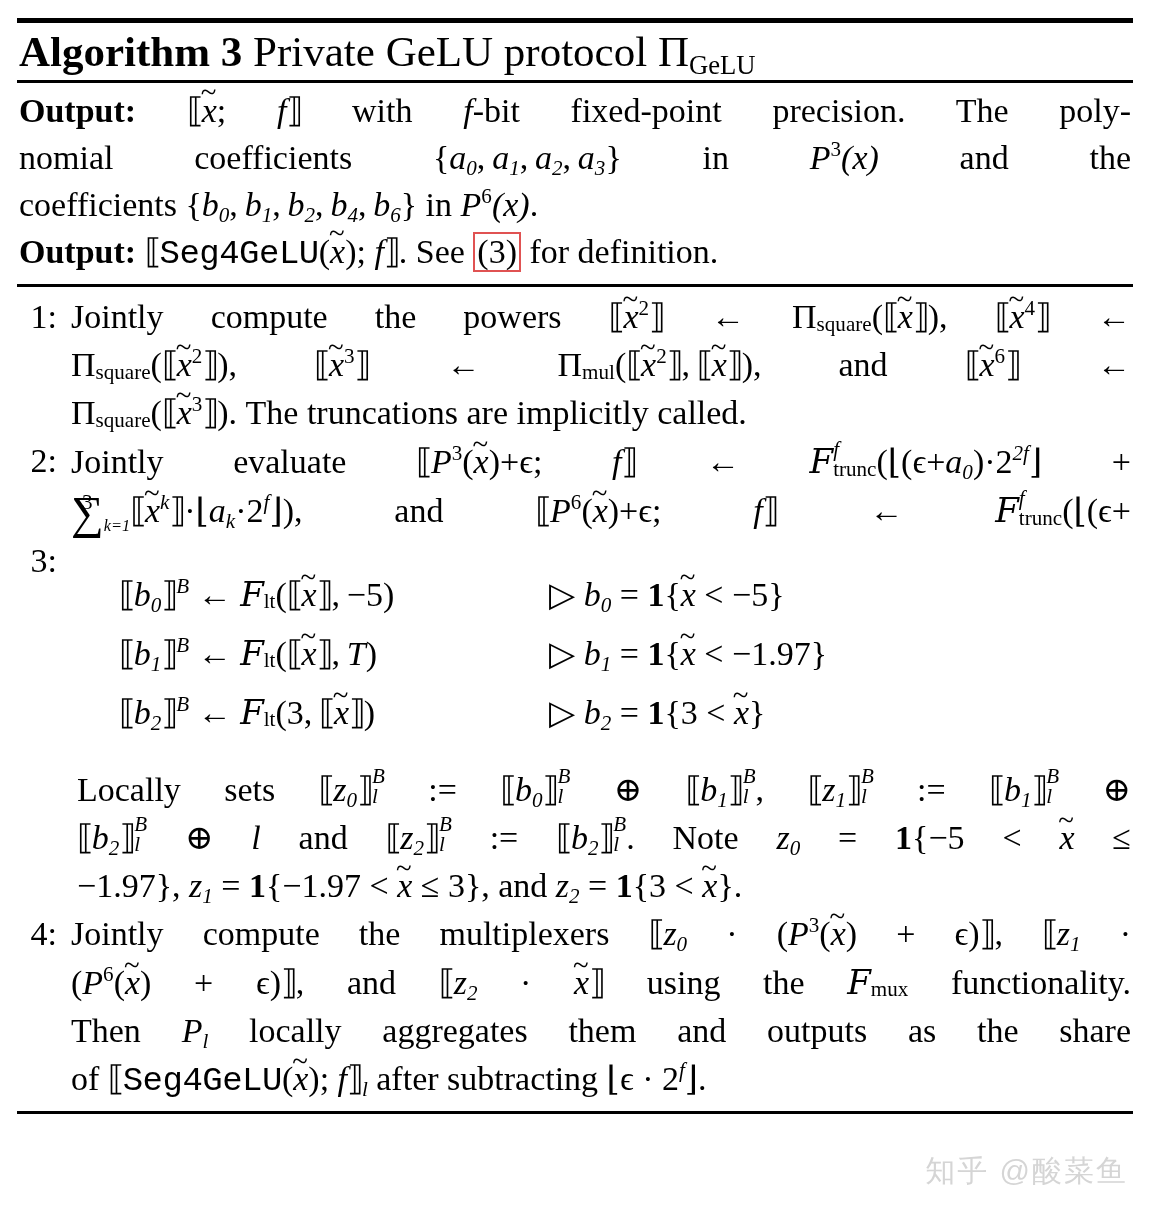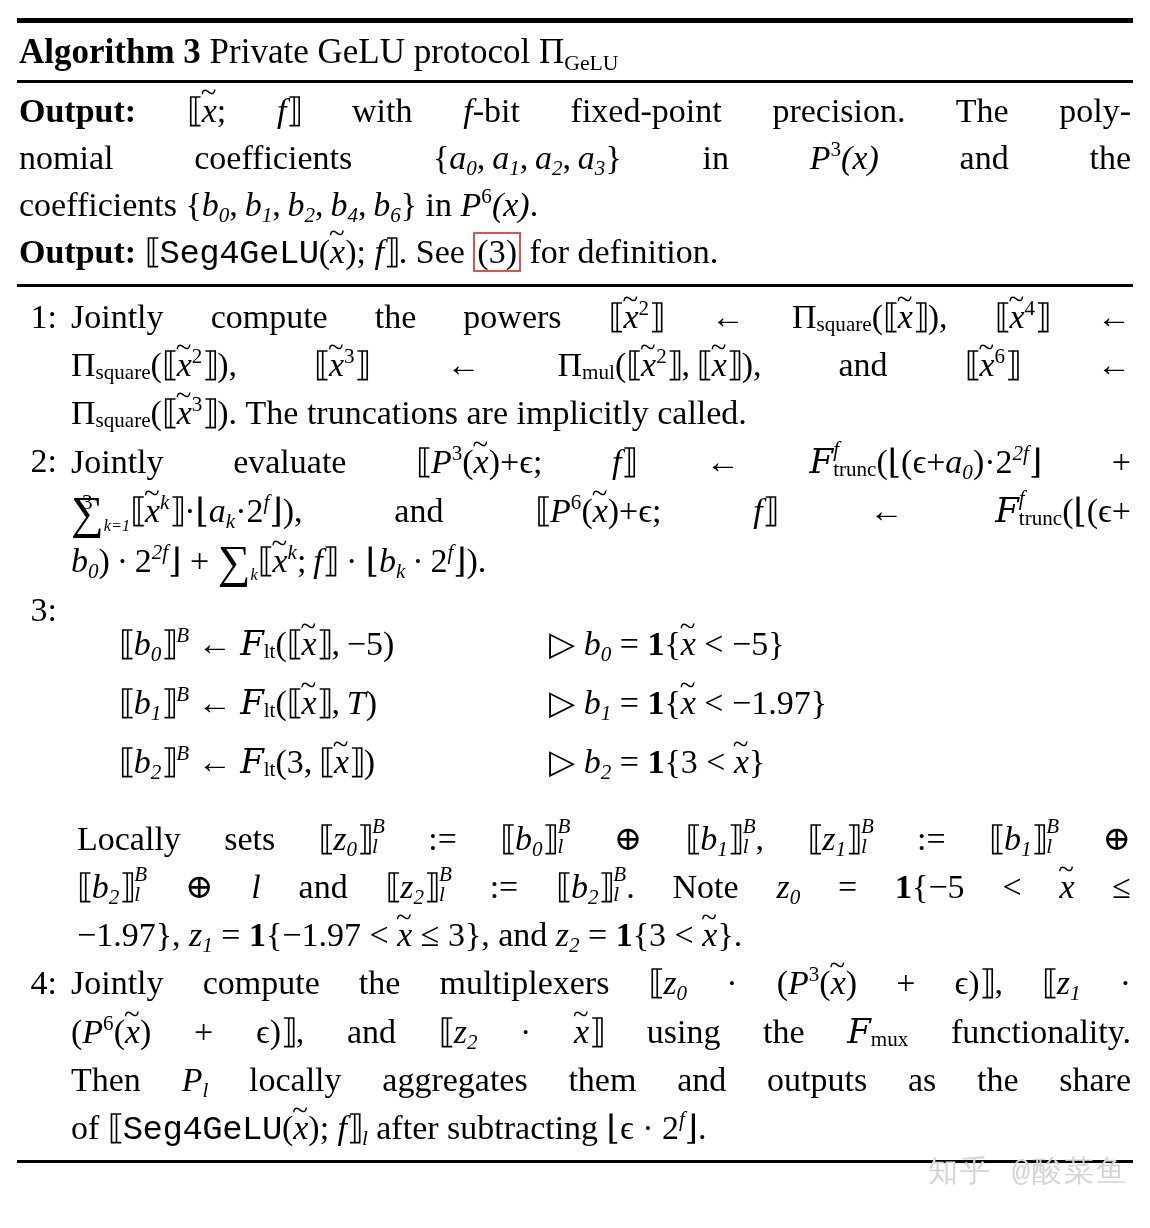--- a/index.html
+++ b/index.html
@@ -35,21 +35,21 @@
     height: 3px;
     background: #000;
     width: 100%;
   }
   .rule-bottom {
     height: 3px;
     background: #000;
     width: 100%;
   }
   .alg-title {
-    font-size: 35px;
+    font-size: 43px;
     line-height: 50px;
     padding: 4px 2px 3px 2px;
     white-space: nowrap;
   }
   .alg-title b { font-weight: bold; }
 
   .io-block {
     padding: 4px 2px 6px 2px;
   }
   .io-line {
@@ -184,21 +184,21 @@
     border: 2px solid #e05252;
     padding: 0 2px;
     display: inline-block;
     line-height: 1.05;
   }
 
   .watermark {
     position: absolute;
     right: 22px;
     bottom: 36px;
-    font-family: Liberation Mono, monospace;
+    font-family: Liberation Sans, sans-serif;
     font-size: 30px;
     color: #d5d5d5;
     letter-spacing: 2px;
     white-space: nowrap;
     user-select: none;
   }
 </style>
 </head>
 <body>
 
@@ -270,24 +270,20 @@
       <div class="step-num">2:</div>
       <div class="step-body">
         <div class="just">
           Jointly evaluate <span class="dbl">⟦</span><span class="mi">P<sup class="s mr">3</sup></span>(<span class="tilde-x">x</span>)+<span class="mr">ϵ</span><span class="mr">;</span>&nbsp;<span class="mi">f</span><span class="dbl">⟧</span>
           ← <span class="cal">F</span><span class="frsub"><span class="up">f</span><span class="dn">trunc</span></span>(⌊(<span class="mr">ϵ</span>+<span class="mi">a<sub class="s">0</sub></span>)·2<sup class="s mi">2f</sup>⌋ +
         </div>
         <div class="just">
           <span class="sumop">∑<span class="sumtop">3</span></span><span class="sumlim">k=1</span><span class="dbl">⟦</span><span class="tilde-x">x</span><sup class="s mi">k</sup><span class="dbl">⟧</span>·⌊<span class="mi">a<sub class="s">k</sub></span>·2<sup class="s mi">f</sup>⌋),
           and <span class="dbl">⟦</span><span class="mi">P<sup class="s mr">6</sup></span>(<span class="tilde-x">x</span>)+<span class="mr">ϵ</span><span class="mr">;</span>&nbsp;<span class="mi">f</span><span class="dbl">⟧</span>
           ← <span class="cal">F</span><span class="frsub"><span class="up">f</span><span class="dn">trunc</span></span>(⌊(<span class="mr">ϵ</span>+
-        </div>
-        <div class="just last">
-          <span class="mi">b<sub class="s">0</sub></span>) · 2<sup class="s mi">2f</sup>⌋ +
-          <span class="sumop">∑</span><span class="sumlim">k</span><span class="dbl">⟦</span><span class="tilde-x">x</span><sup class="s mi">k</sup><span class="mr">;</span> <span class="mi">f</span><span class="dbl">⟧</span> · ⌊<span class="mi">b<sub class="s">k</sub></span> · 2<sup class="s mi">f</sup>⌋).
         </div>
       </div>
     </div>
 
     <div class="step">
       <div class="step-num">3:</div>
       <div class="step-body">
 
         <div class="eqblock">
 

